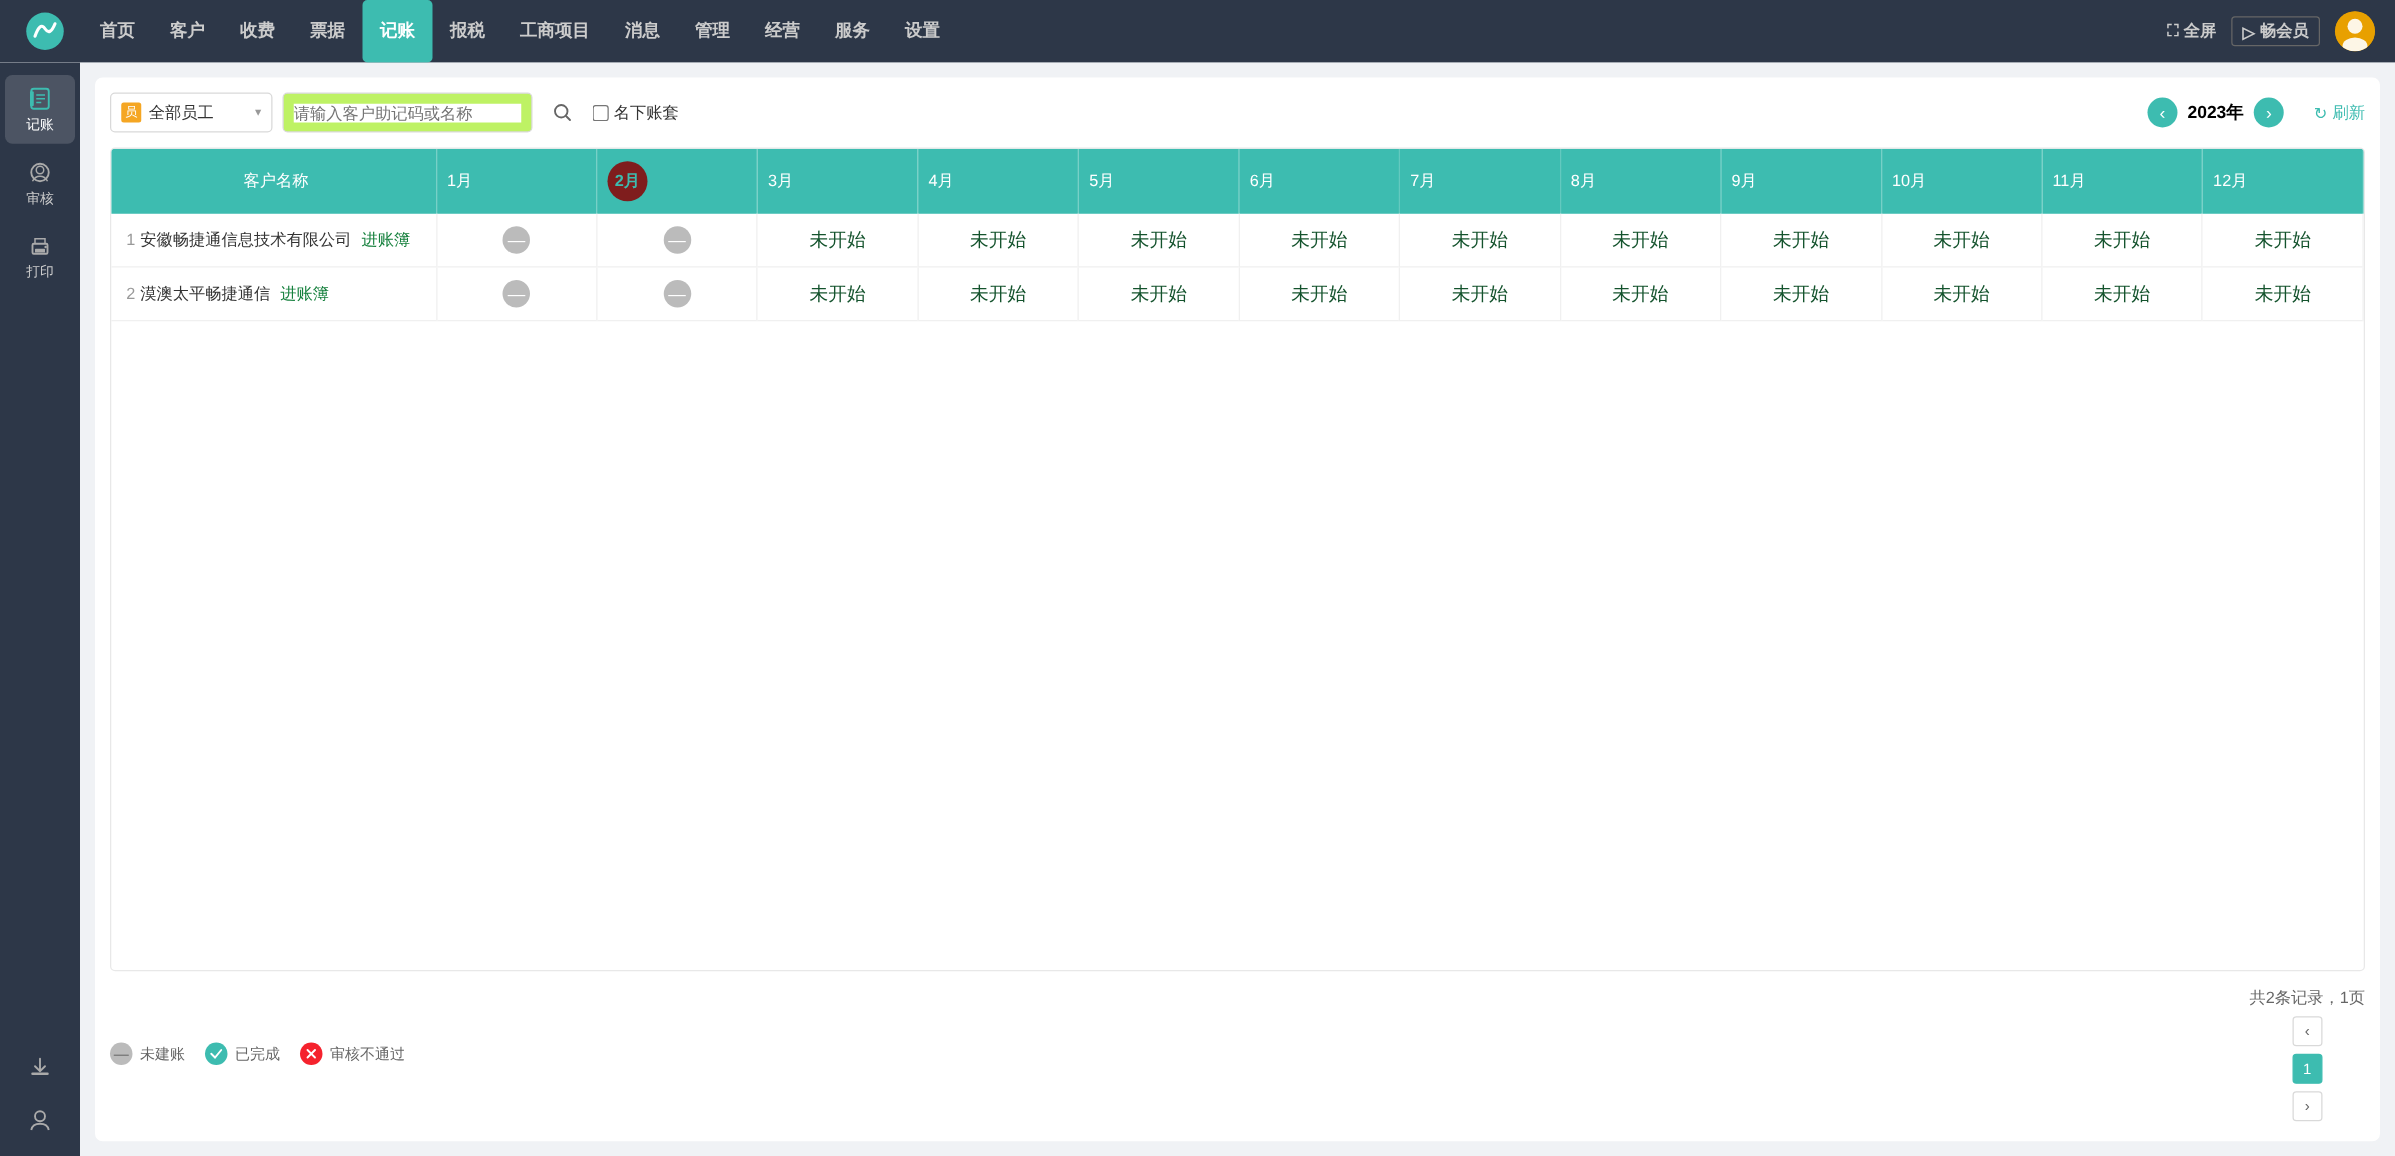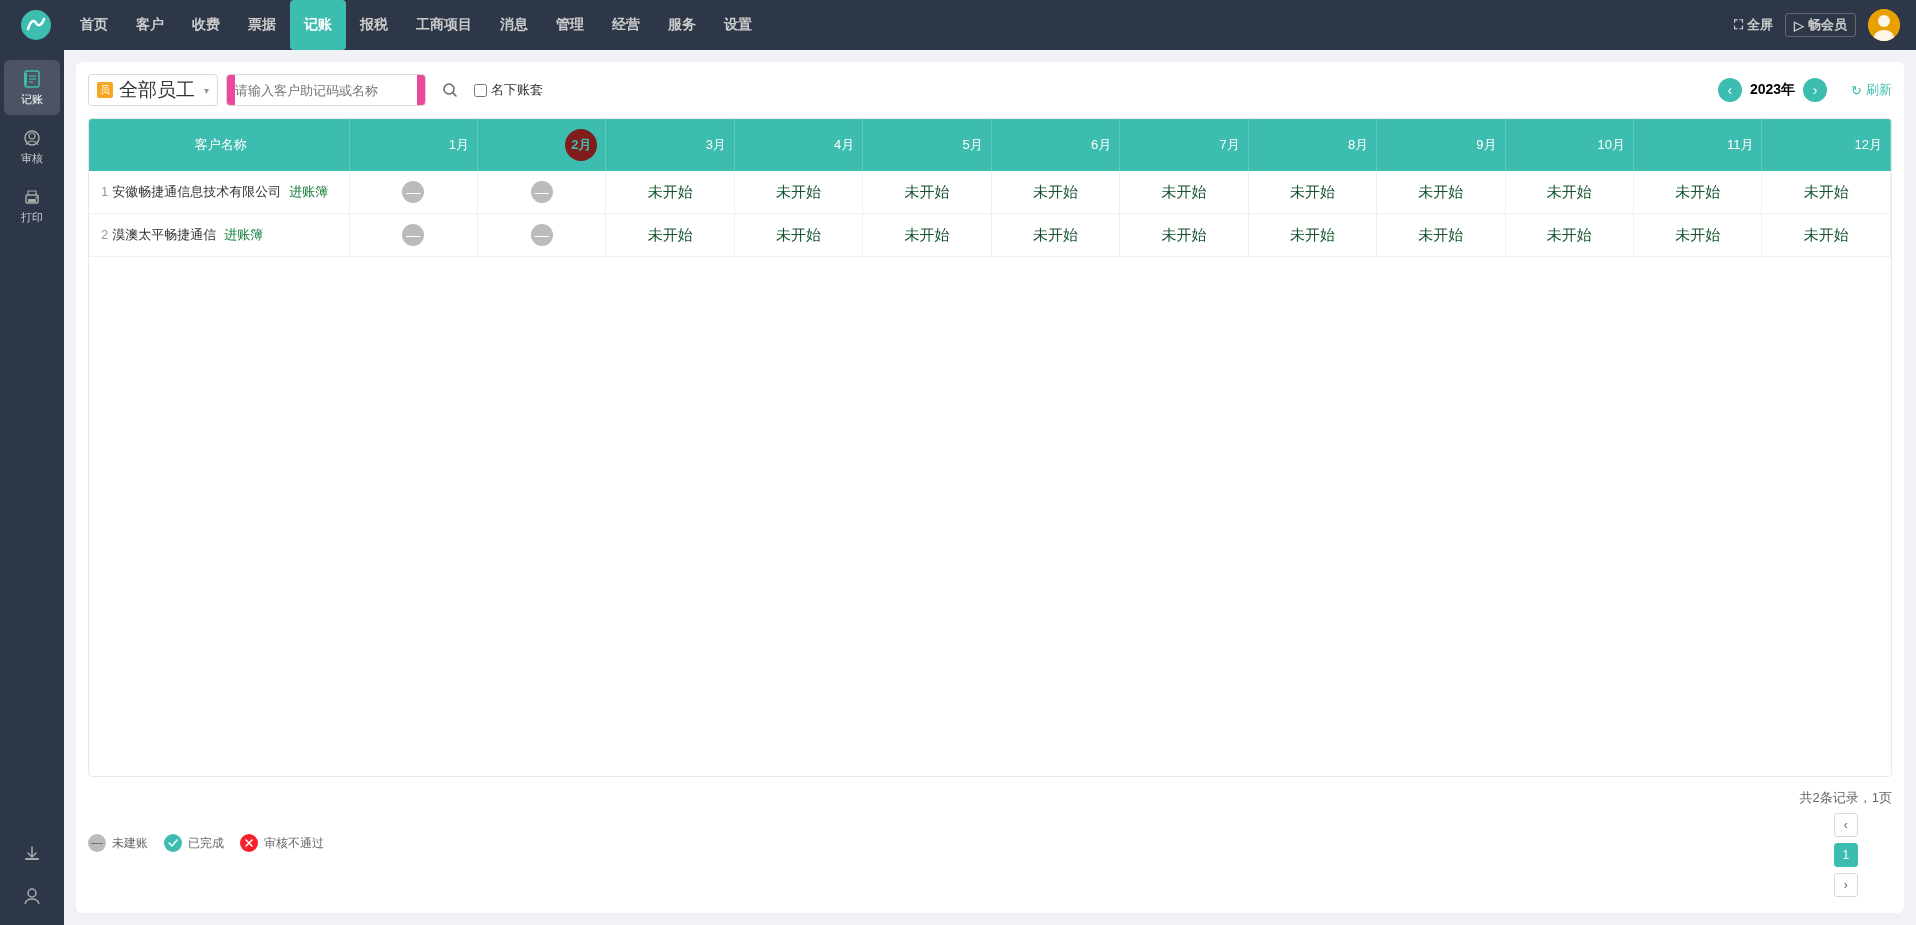--- a/index.html
+++ b/index.html
@@ -27,37 +27,37 @@
     .sidebar-bottom { margin-top: auto; display: flex; flex-direction: column; align-items: center; gap: 4px; }
 
     
     .main-content { flex: 1; background: #f0f2f5; overflow: hidden; display: flex; flex-direction: column; padding: 12px; }
     .content-card { background: #fff; border-radius: 6px; flex: 1; display: flex; flex-direction: column; overflow: hidden; padding: 12px; }
 
     
     .toolbar { display: flex; align-items: center; gap: 8px; margin-bottom: 12px; flex-wrap: wrap; }
     .employee-select { display: flex; align-items: center; border: 1px solid #d9d9d9; border-radius: 4px; height: 32px; padding: 0 8px; background: #fff; min-width: 130px; cursor: pointer; }
     .employee-select .es-icon { width: 16px; height: 16px; background: #f5a623; border-radius: 2px; display: flex; align-items: center; justify-content: center; margin-right: 6px; font-size: 10px; color: #fff; flex-shrink: 0; }
-    .employee-select .es-text { font-size: 19px; color: #333; flex: 1; }
+    .employee-select .es-text { font-size: 13px; color: #333; flex: 1; }
     .employee-select .es-arrow { color: #999; font-size: 10px; }
-    .search-input-wrap { display: flex; border: 1px solid #d9d9d9; border-radius: 4px; height: 32px; padding: 0 8px; background: #ec4899; width: 200px; }
+    .search-input-wrap { display: flex; align-items: center; border: 1px solid #d9d9d9; border-radius: 4px; height: 32px; padding: 0 8px; background: #bef264; width: 200px; }
     .search-input-wrap input { border: none; outline: none; font-size: 13px; width: 100%; color: #999; }
     .search-btn { width: 32px; height: 32px; background: none; border: none; cursor: pointer; display: flex; align-items: center; justify-content: center; color: #666; }
     .checkbox-label { display: flex; align-items: center; gap: 4px; font-size: 13px; color: #333; cursor: pointer; }
     .checkbox-label input { cursor: pointer; }
     .year-nav { display: flex; align-items: center; gap: 8px; margin-left: auto; }
     .year-arrow { width: 24px; height: 24px; border-radius: 50%; background: #3dbcb0; display: flex; align-items: center; justify-content: center; cursor: pointer; color: #fff; font-size: 14px; border: none; }
     .year-text { font-size: 14px; color: #000000; font-weight: 700; }
     .refresh-btn { display: flex; align-items: center; gap: 4px; color: #3dbcb0; font-size: 13px; cursor: pointer; margin-left: 16px; }
 
     
     .table-wrap { flex: 1; overflow: auto; border: 1px solid #e8e8e8; border-radius: 4px; }
     table { width: 100%; border-collapse: collapse; table-layout: fixed; }
     thead tr { background: #3dbcb0; }
-    thead th { color: #fff; font-weight: 500; font-size: 13px; padding: 10px 8px; text-align: right; border-right: 1px solid rgba(255,255,255,0.2); white-space: nowrap; }
+    thead th { color: #fff; font-weight: 500; font-size: 13px; padding: 10px 8px; text-align: left; border-right: 1px solid rgba(255,255,255,0.2); white-space: nowrap; }
     thead th:first-child { text-align: left; padding-left: 12px; width: 280px; }
     .month-circle { display: inline-flex; align-items: center; justify-content: center; width: 32px; height: 32px; border-radius: 50%; background: #7f1d1d; color: #3dbcb0; font-weight: 600; }
     tbody tr { border-bottom: 1px solid #f0f0f0; }
     tbody td { padding: 10px 8px; text-align: center; font-size: 13px; color: #666; border-right: 1px solid #f0f0f0; }
     tbody td:first-child { text-align: left; padding-left: 12px; color: #333; }
     .client-link { color: #15803d; cursor: pointer; text-decoration: none; margin-left: 8px; }
     .status-dot { display: inline-flex; align-items: center; justify-content: center; width: 22px; height: 22px; border-radius: 50%; background: #ccc; color: #fff; font-size: 14px; cursor: pointer; }
     .status-dot.grey { background: #bbb; }
     .not-started { color: #14532d; font-size: 15px; }
 

